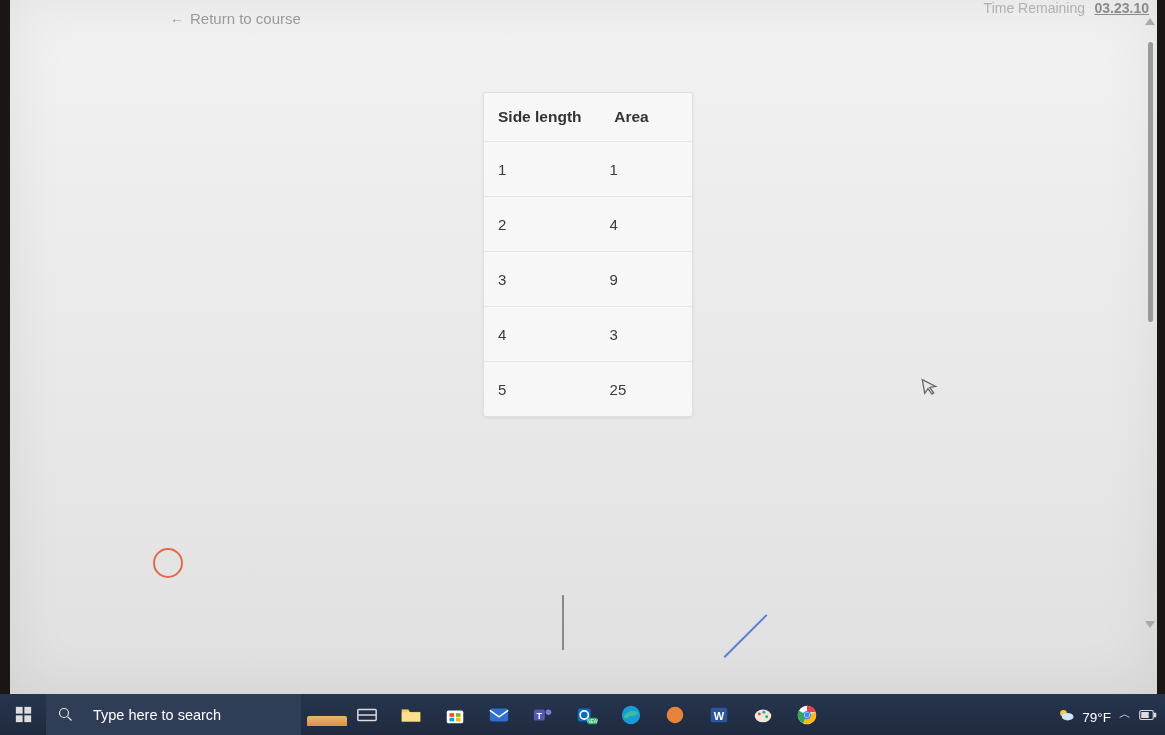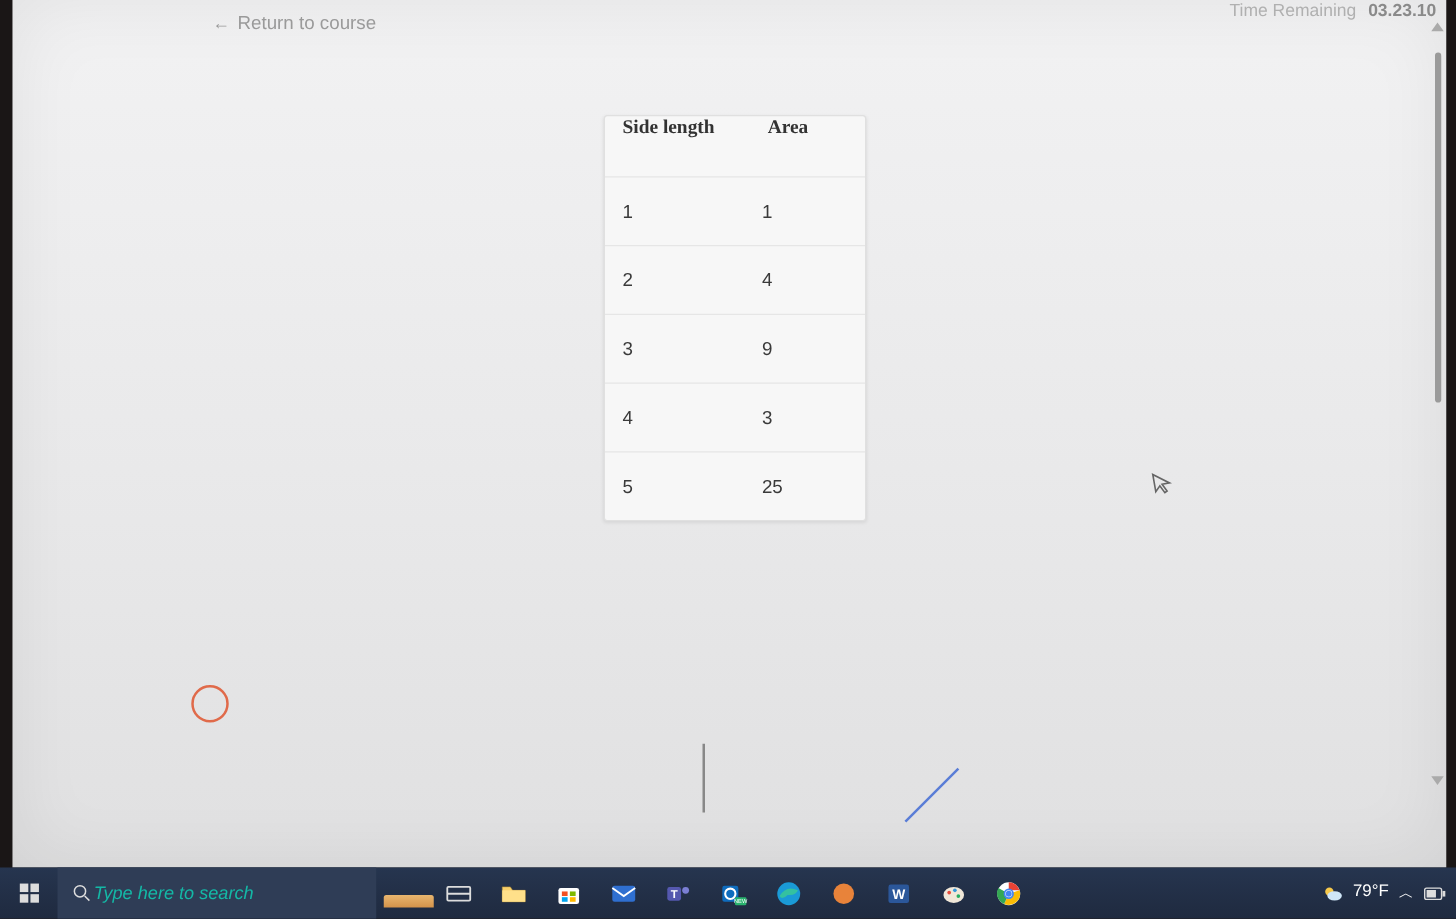--- a/index.html
+++ b/index.html
@@ -3,25 +3,25 @@
 <meta charset="utf-8">
 <style>
 * { box-sizing: border-box; margin:0; padding:0; }
 html, body { width:1165px; height:735px; font-family: "Segoe UI", Arial, sans-serif; overflow:hidden; background:#2a2424;}
 .screen { position:relative; width:1165px; height:735px; background:#1a1616;}
 .quiz-window { position:absolute; left:10px; top:0; width:1147px; height:694px; background:linear-gradient(to bottom,#f2f2f3,#e8e8e9 60%,#e0e0e1); box-shadow: inset 0 0 60px rgba(0,0,0,0.07); }
 .top-bar { position:absolute; top:0; left:0; right:0; height:36px; display:flex; align-items:center; padding:0 20px; }
 .return-link { color:#9a9a9a; font-size:15px; margin-left:140px; display:flex; align-items:center; gap:6px; cursor:pointer;}
 .return-link .arrow { font-size:14px; }
 .timer-label { position:absolute; right:72px; top:0px; color:#b0b0b0; font-size:14px; }
-.timer-val { position:absolute; right:8px; top:0px; color:#8a8a8a; font-size:14px; font-weight:600;}
+.timer-val { position:absolute; right:8px; top:0px; color:#8a8a8a; font-size:14px; font-weight:600;text-decoration:underline;}
 .content { position:absolute; top:70px; left:118px; width:920px; }
 .question-text { color:#3a3a3a; font-size:17px; line-height:1.5; }
 .table-wrap { margin:22px auto 0 auto; width:210px; background:#f7f7f7; border:1px solid #e0e0e0; border-radius:3px; box-shadow:0 1px 3px rgba(0,0,0,0.08);}
-.table-wrap .hdr { display:flex; height:48px; align-items:flex-start;font-family:Liberation Serif, serif; }
+.table-wrap .hdr { display:flex; height:48px; align-items:center; }
 .table-wrap .hdr div { font-weight:600; color:#333; font-size:15.5px; }
 .table-wrap .hdr .c1 { flex:1.15; padding-left:14px;}
 .table-wrap .hdr .c2 { flex:0.85;margin-left:11px; }
 .table-wrap .row { display:flex; height:55px; align-items:center; border-top:1px solid #e6e6e6;}
 .table-wrap .row div { color:#3a3a3a; font-size:15px;}
 .table-wrap .row .c1 { flex:1.15; padding-left:14px;}
 .table-wrap .row .c2 { flex:0.85; }
 .radio { position:absolute; left:143px; top:548px; width:30px; height:30px; border:2px solid #e06a4a; border-radius:50%; background:transparent; cursor:pointer;}
 .axis-stub { position:absolute; left:552px; top:595px; width:2px; height:55px; background:#888;}
 .graph-line { position:absolute; left:715px; top:610px; width:48px; height:48px; }
@@ -32,26 +32,26 @@
 .next-stub { position:absolute; right:-5px; top:9px; width:12px; height:40px; background:#e85f2e;}
 .scrollbar-track { position:absolute; right:2px; top:18px; width:10px; height:610px;}
 .scroll-up { width:0;height:0;border-left:5px solid transparent;border-right:5px solid transparent;border-bottom:7px solid #aaa; margin:0 auto;}
 .scroll-down { width:0;height:0;border-left:5px solid transparent;border-right:5px solid transparent;border-top:7px solid #aaa; position:absolute; bottom:0; left:0;}
 .scroll-thumb { position:absolute; top:24px; right:2px; width:5px; height:280px; background:#9a9a9a; border-radius:3px;}
 .cursor { position:absolute; left:912px; top:376px; font-size:20px; color:#555; transform:rotate(-10deg);}
 
 .taskbar { position:absolute; left:0; bottom:0; width:1165px; height:41px; background:linear-gradient(to top,#1f2a3f,#26354f); display:flex; align-items:center; color:#fff;}
 .taskbar .start { width:46px; height:41px; display:flex; align-items:center; justify-content:center;}
 .taskbar .start svg { width:17px; height:17px;}
-.taskbar .search { flex:0 0 255px; height:41px; background:#2f3d56; display:flex; align-items:center; padding-left:12px; gap:2px; color:#14b8a6; font-size:14.5px;font-style:italic;}
+.taskbar .search { flex:0 0 255px; height:41px; background:#2f3d56; display:flex; align-items:center; padding-left:12px; gap:20px; color:#ffffff; font-size:14.5px;}
 .taskbar .search .mag { width:15px; height:15px; }
 .taskbar .icons { display:flex; align-items:center; height:41px;}
 .taskbar .icons .tb-icon { width:44px; height:41px; display:flex; align-items:center; justify-content:center; font-size:18px;}
 .taskbar .right { margin-left:auto; display:flex; align-items:center; gap:8px; padding-right:8px; font-size:13.5px;}
-.taskbar .right .weather { display:flex; align-items:flex-start; gap:6px;}
+.taskbar .right .weather { display:flex; align-items:flex-end; gap:6px;}
 .taskbar .right .chev { font-size:12px;}
 .people-building { width:52px; height:30px; position:relative;}
 .people-building::before{content:"";position:absolute;bottom:4px;left:6px;width:40px;height:10px;background:linear-gradient(to top,#d4934a,#e8b66f);border-radius:2px 2px 0 0;}
 .tb-svg { width:22px; height:22px; }
 </style>
 </head>
 <body>
 
 <div class="screen">
 

